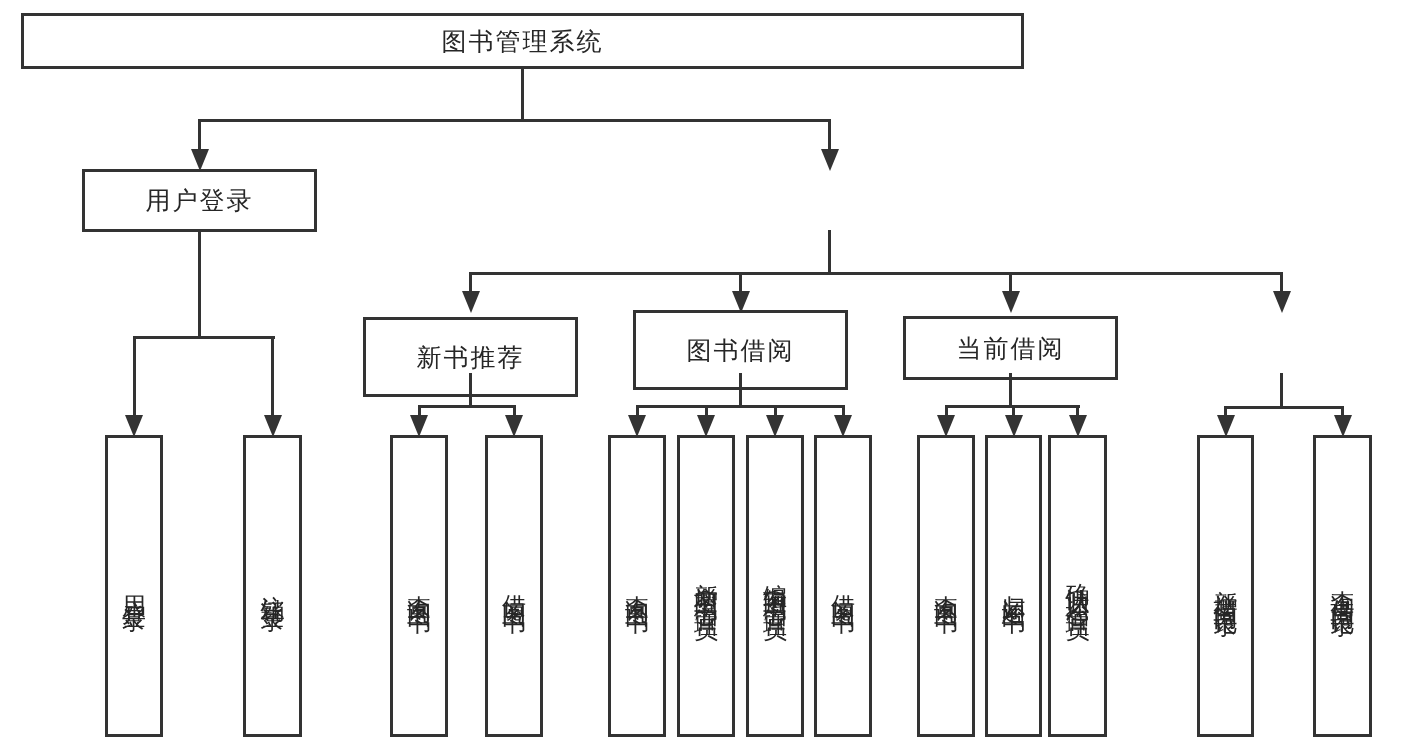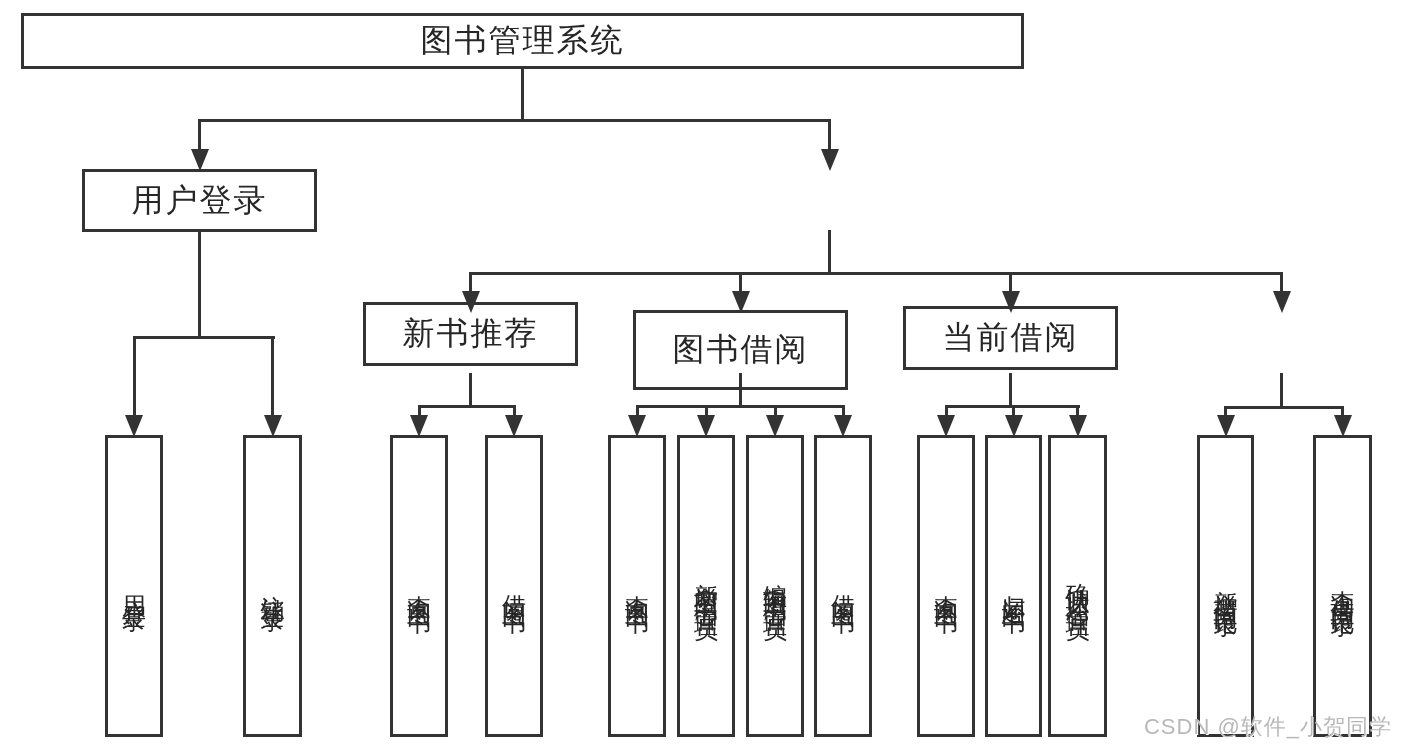--- a/index.html
+++ b/index.html
@@ -12,21 +12,21 @@
   }
   .node {
     position:absolute;
     box-sizing:border-box;
     border:3px solid var(--stroke,#333);
     background:#ffffff;
     display:flex;
     align-items:center;
     justify-content:center;
     color:var(--text,#262626);
-    font-size:32px;
+    font-size:25px;
     letter-spacing:2px;
     white-space:nowrap;
   }
   .node.vertical {
     writing-mode:vertical-rl;
     text-orientation:mixed;
     font-size:24px;
     letter-spacing:5px;
     white-space:normal;
   }
@@ -50,26 +50,25 @@
     color:var(--wm,#b8b8b8);
     text-shadow:1px 1px 0 #ffffff;
     z-index:5;
     white-space:nowrap;
   }
 </style>
 </head>
 <body>
 
 <div id="canvas" style="--stroke: #333333; --text: #262626; --wm: #b8b8b8; --bg: #ffffff;">
-  <div class="watermark">CSDN @软件_小贺同学</div>
 <div class="node" style="left: 21px; top: 13px; width: 1003px; height: 56px;">图书管理系统</div>
     <div class="node" style="left: 82px; top: 169px; width: 235px; height: 63px;">用户登录</div>
-    <div class="node" style="left: 363px; top: 302px; width: 215px; height: 64px;">新书推荐</div>
+    <div class="node" style="left: 363px; top: 317px; width: 215px; height: 80px;">新书推荐</div>
     <div class="node" style="left: 633px; top: 310px; width: 215px; height: 80px;">图书借阅</div>
-    <div class="node" style="left: 903px; top: 306px; width: 215px; height: 64px;">当前借阅</div>
+    <div class="node" style="left: 903px; top: 316px; width: 215px; height: 64px;">当前借阅</div>
     <div class="node vertical" style="left: 105px; top: 435px; width: 58px; height: 302px;">用户登录</div>
     <div class="node vertical" style="left: 243px; top: 435px; width: 59px; height: 302px;">注销登录</div>
     <div class="node vertical" style="left: 390px; top: 435px; width: 58px; height: 302px;">查询图书</div>
     <div class="node vertical" style="left: 485px; top: 435px; width: 58px; height: 302px;">借阅图书</div>
     <div class="node vertical" style="left: 608px; top: 435px; width: 58px; height: 302px;">查询图书</div>
     <div class="node vertical" style="left: 677px; top: 435px; width: 58px; height: 302px;">新增图书（管理员）</div>
     <div class="node vertical" style="left: 746px; top: 435px; width: 58px; height: 302px;">编辑图书（管理员）</div>
     <div class="node vertical" style="left: 814px; top: 435px; width: 58px; height: 302px;">借阅图书</div>
     <div class="node vertical" style="left: 917px; top: 435px; width: 58px; height: 302px;">查询图书</div>
     <div class="node vertical" style="left: 985px; top: 435px; width: 57px; height: 302px;">归还图书</div>

